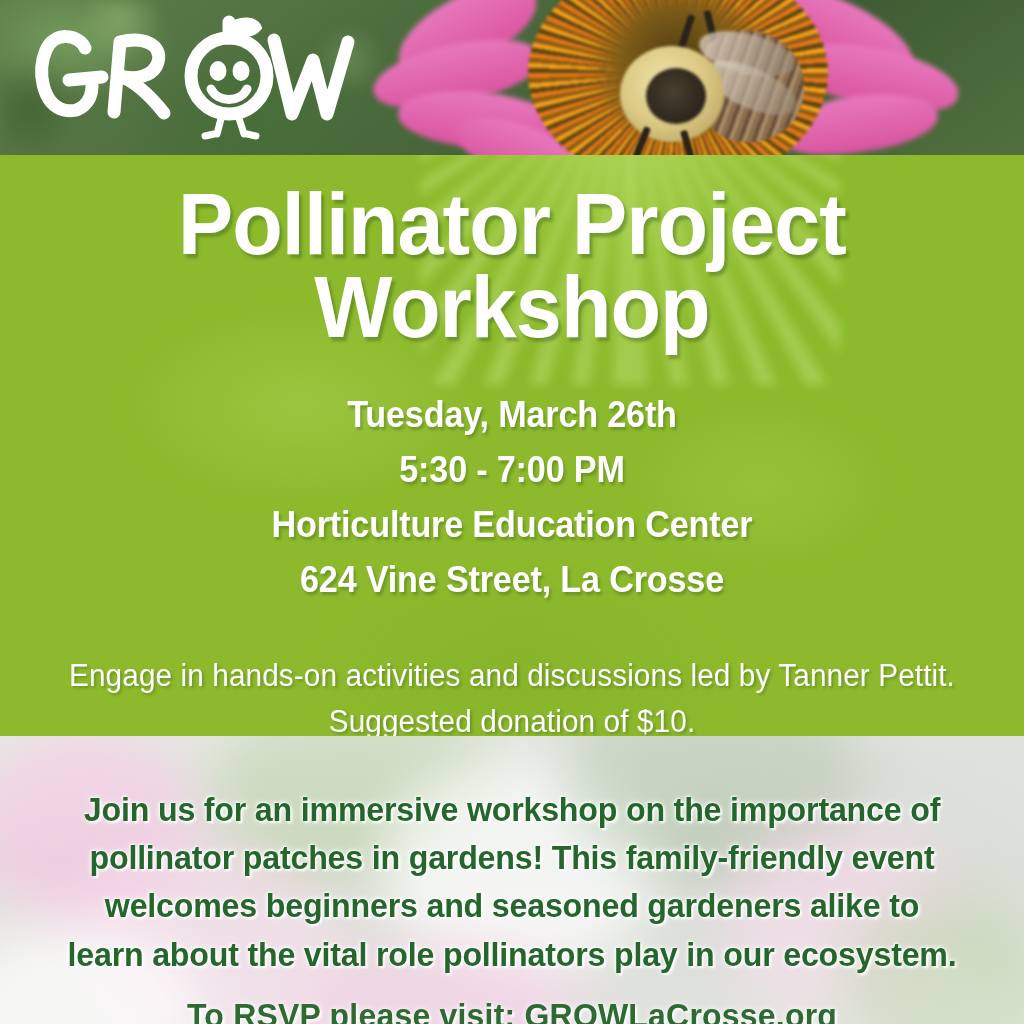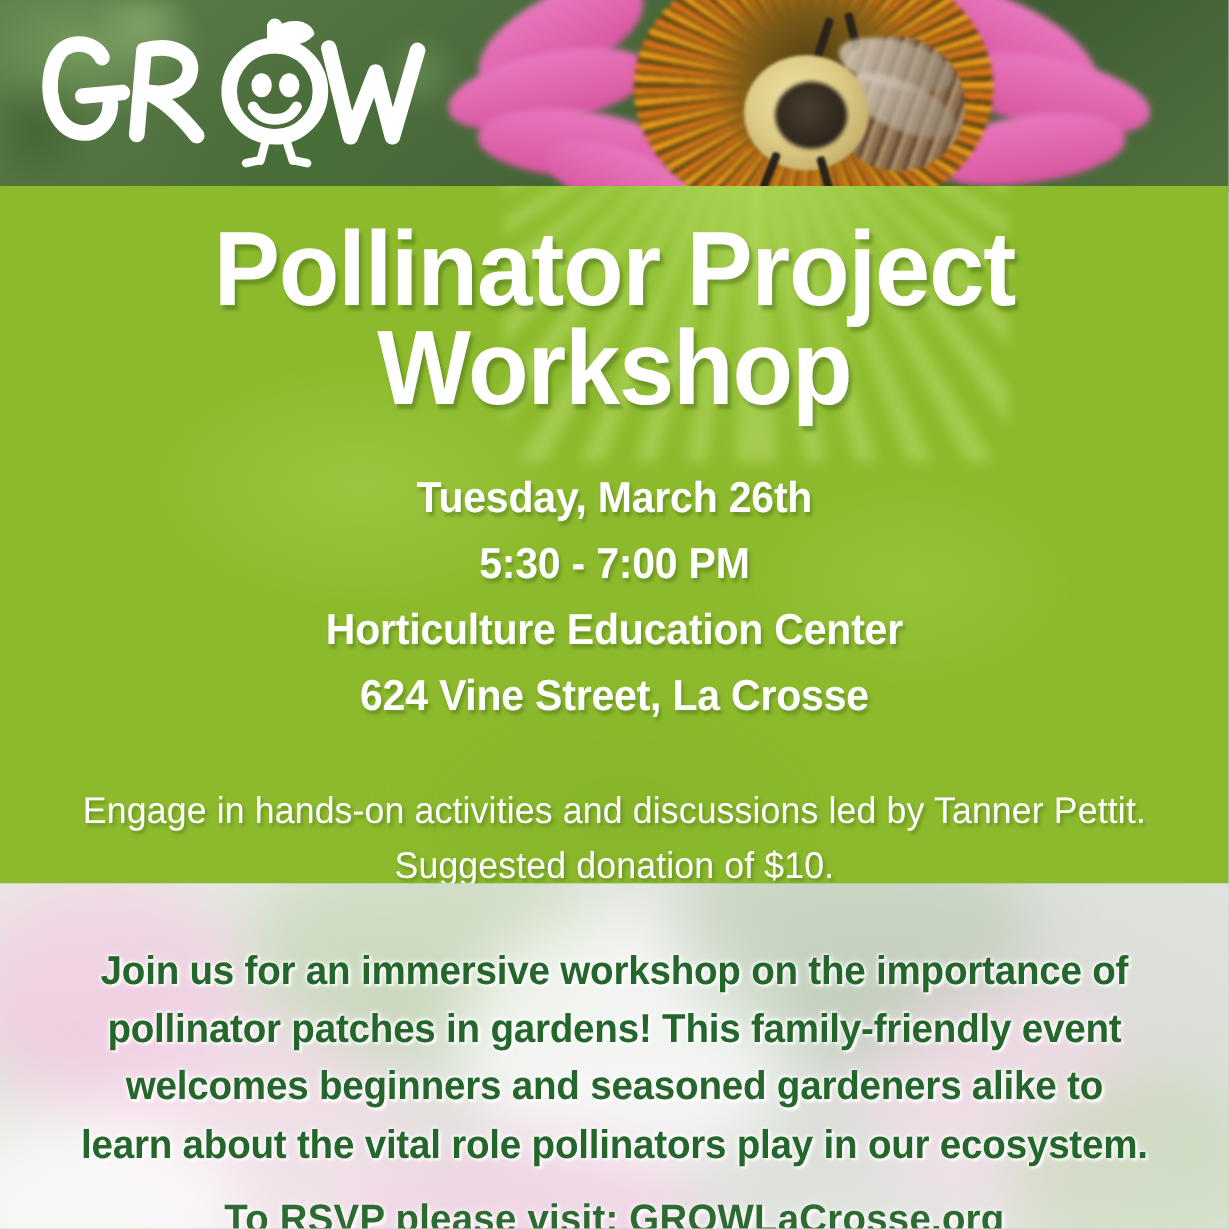--- a/index.html
+++ b/index.html
@@ -7,21 +7,21 @@
   html, body {
     width:1024px; height:1024px;
     background:#ffffff;
     font-family:"Liberation Sans", sans-serif;
     overflow:hidden;
   }
   .flyer {
     position:relative;
     width:1024px; height:1024px;
     overflow:hidden;
-    background:#5eead4;
+    background:#a3a3a3;
   }
 
   
   .photo-top {
     position:absolute; left:0; top:0; width:1024px; height:160px;
     overflow:hidden;
     background:
       radial-gradient(ellipse 150px 90px at 70px 40px, rgba(120,160,95,.85), rgba(0,0,0,0) 70%),
       radial-gradient(ellipse 180px 120px at 250px 120px, rgba(70,110,55,.9), rgba(0,0,0,0) 70%),
       linear-gradient(145deg,#5e7f4a 0%,#4d6d3e 35%,#3f5c34 70%,#51723f 100%);

